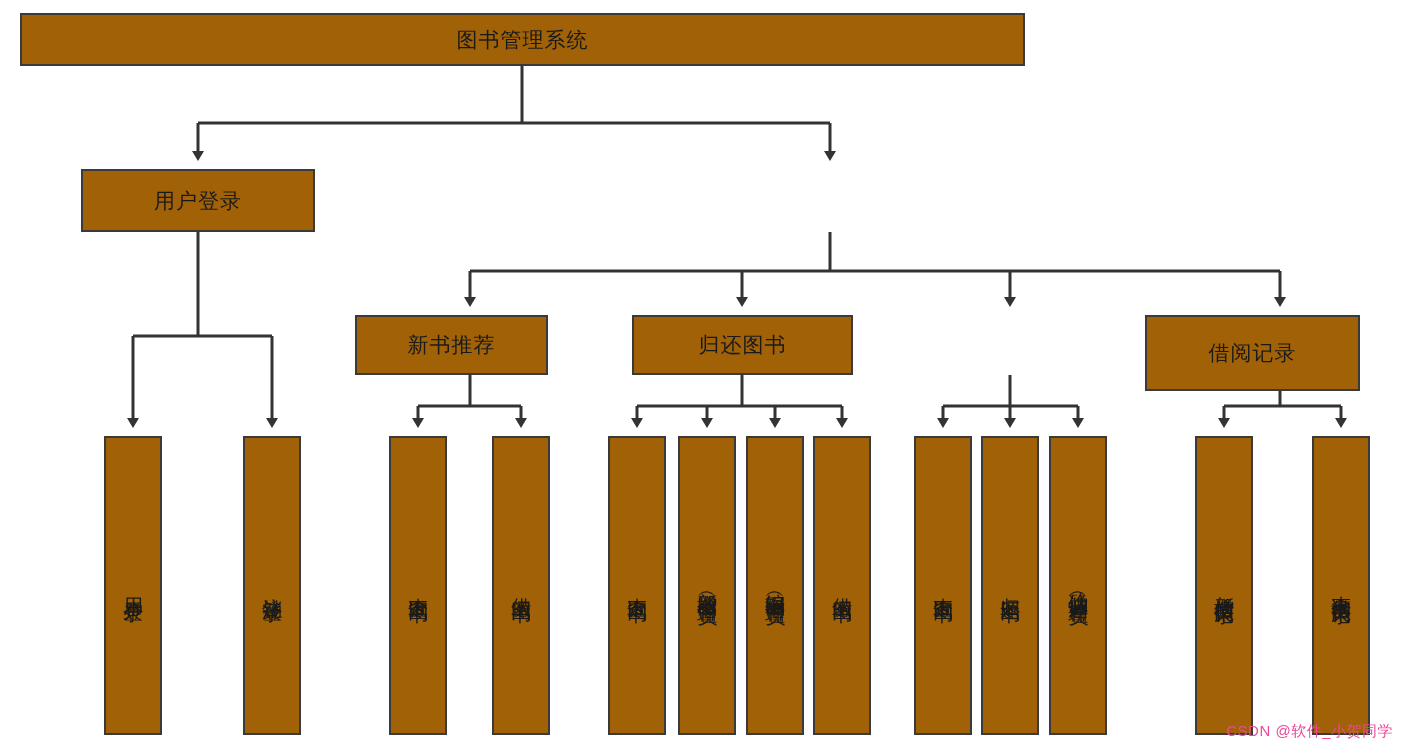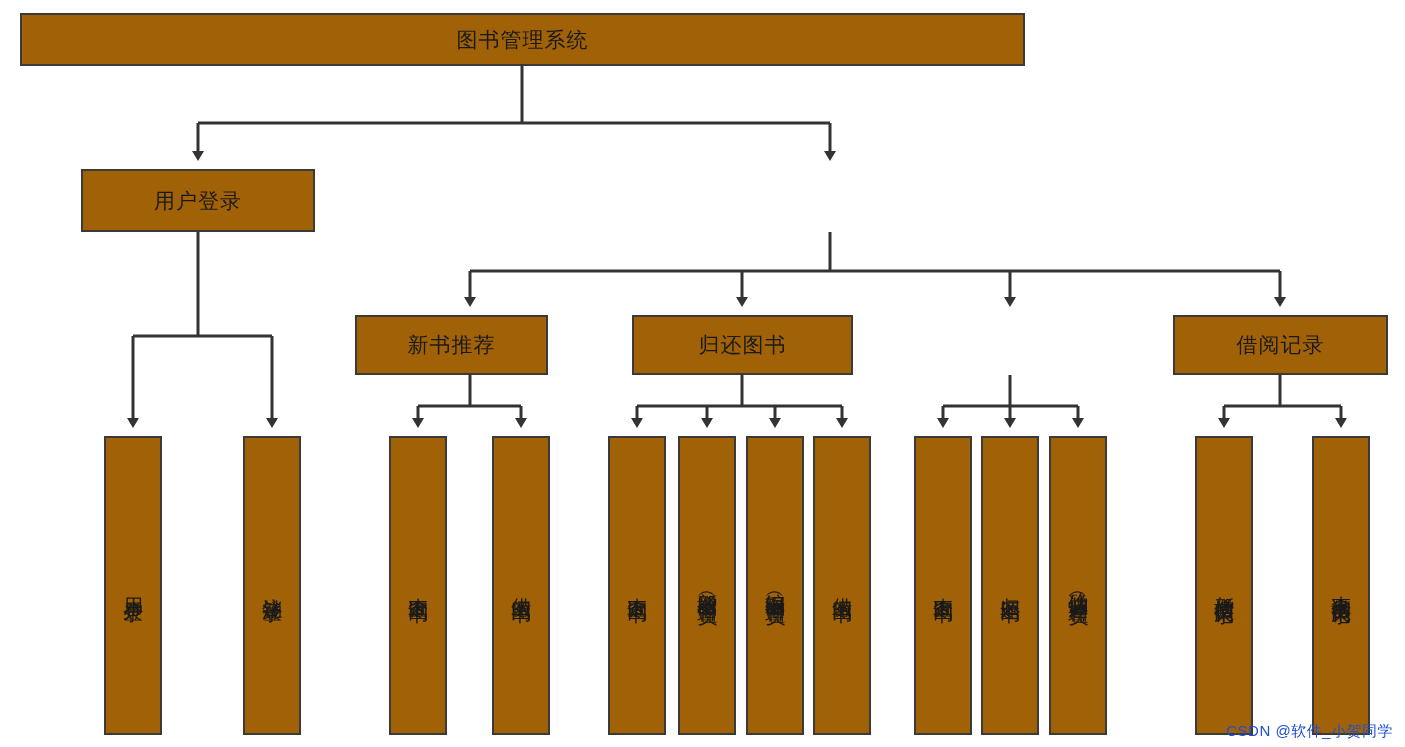--- a/index.html
+++ b/index.html
@@ -53,21 +53,21 @@
     text-align: center;
   }
   .node .txt {
     display: block;
   }
   #watermark {
     position: absolute;
     right: 12px;
     bottom: 6px;
     font-size: 15px;
-    color: #1d4ed8;
+    color: #ec4899;
     letter-spacing: 0.5px;
     white-space: nowrap;
   }
 </style>
 </head>
 <body>
 
 <div id="canvas">
 
   <svg id="edges" viewBox="0 0 1405 747">
@@ -127,21 +127,21 @@
   <div class="node horiz" style="left:81px; top:169px; width:234px; height:63px;">
     <span class="txt">用户登录</span>
   </div>
 
   <div class="node horiz" style="left:355px; top:315px; width:193px; height:60px;">
     <span class="txt">新书推荐</span>
   </div>
   <div class="node horiz" style="left:632px; top:315px; width:221px; height:60px;">
     <span class="txt">归还图书</span>
   </div>
-  <div class="node horiz" style="left:1173px; top:315px; width:215px; height:60px;">
+  <div class="node horiz" style="left:1145px; top:315px; width:215px; height:76px;">
     <span class="txt">借阅记录</span>
   </div>
 
   <div class="node vert" style="left:104px; top:436px; width:58px; height:299px;">
     <span class="txt">用户登录</span>
   </div>
   <div class="node vert" style="left:243px; top:436px; width:58px; height:299px;">
     <span class="txt">注销登录</span>
   </div>
 

